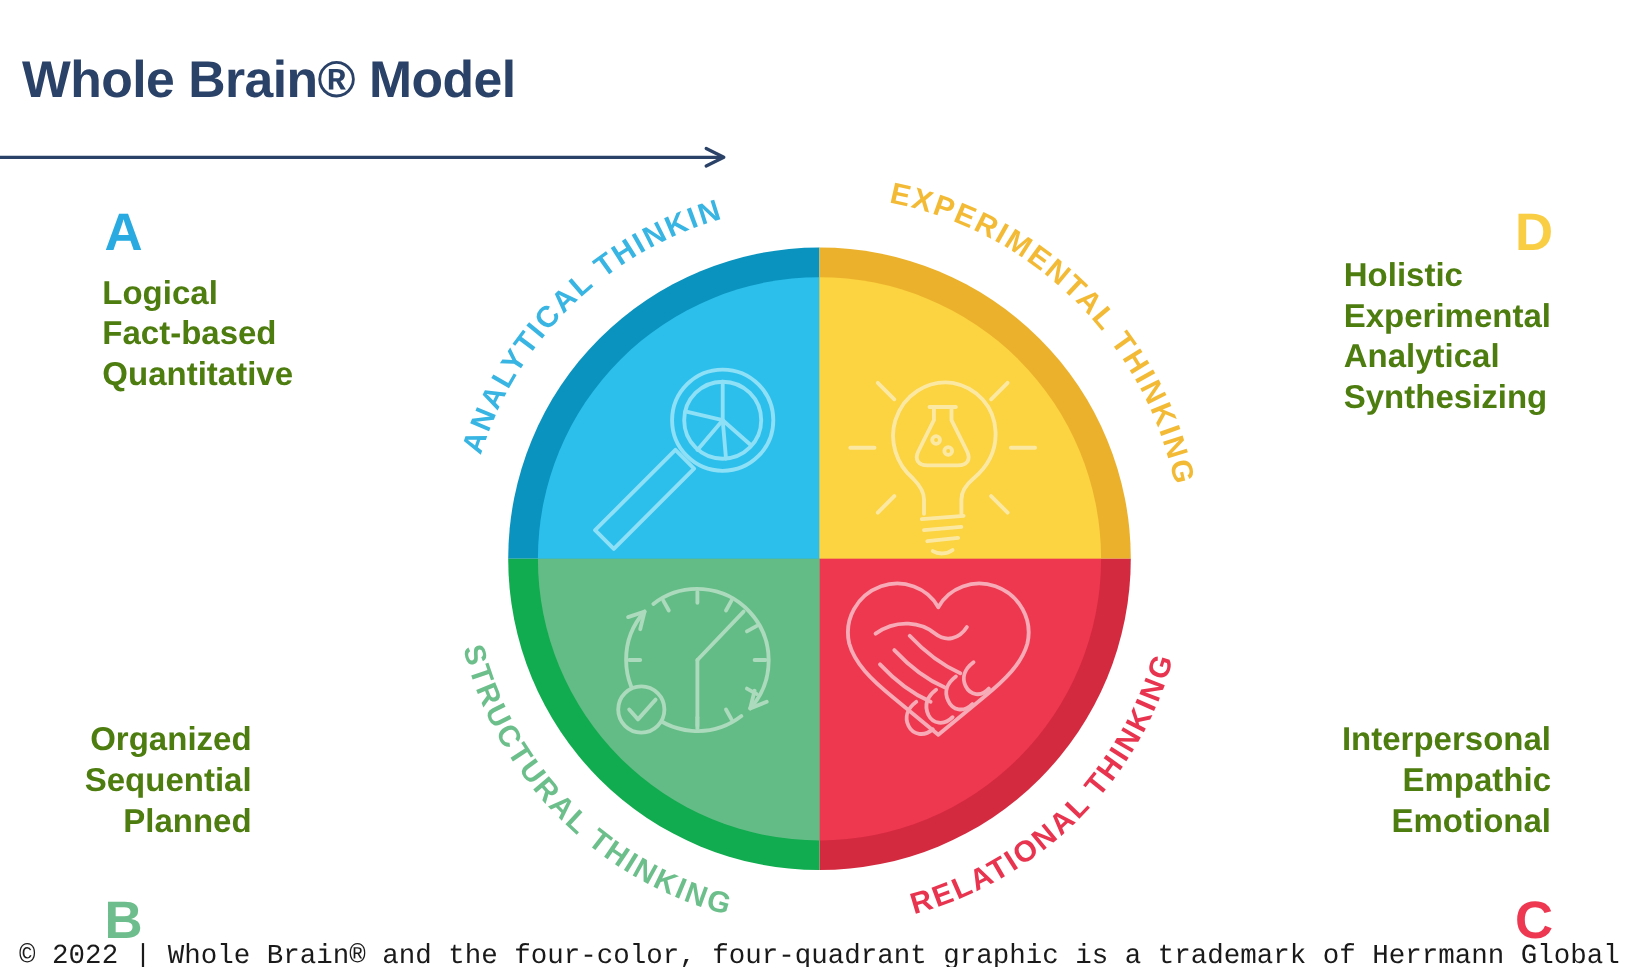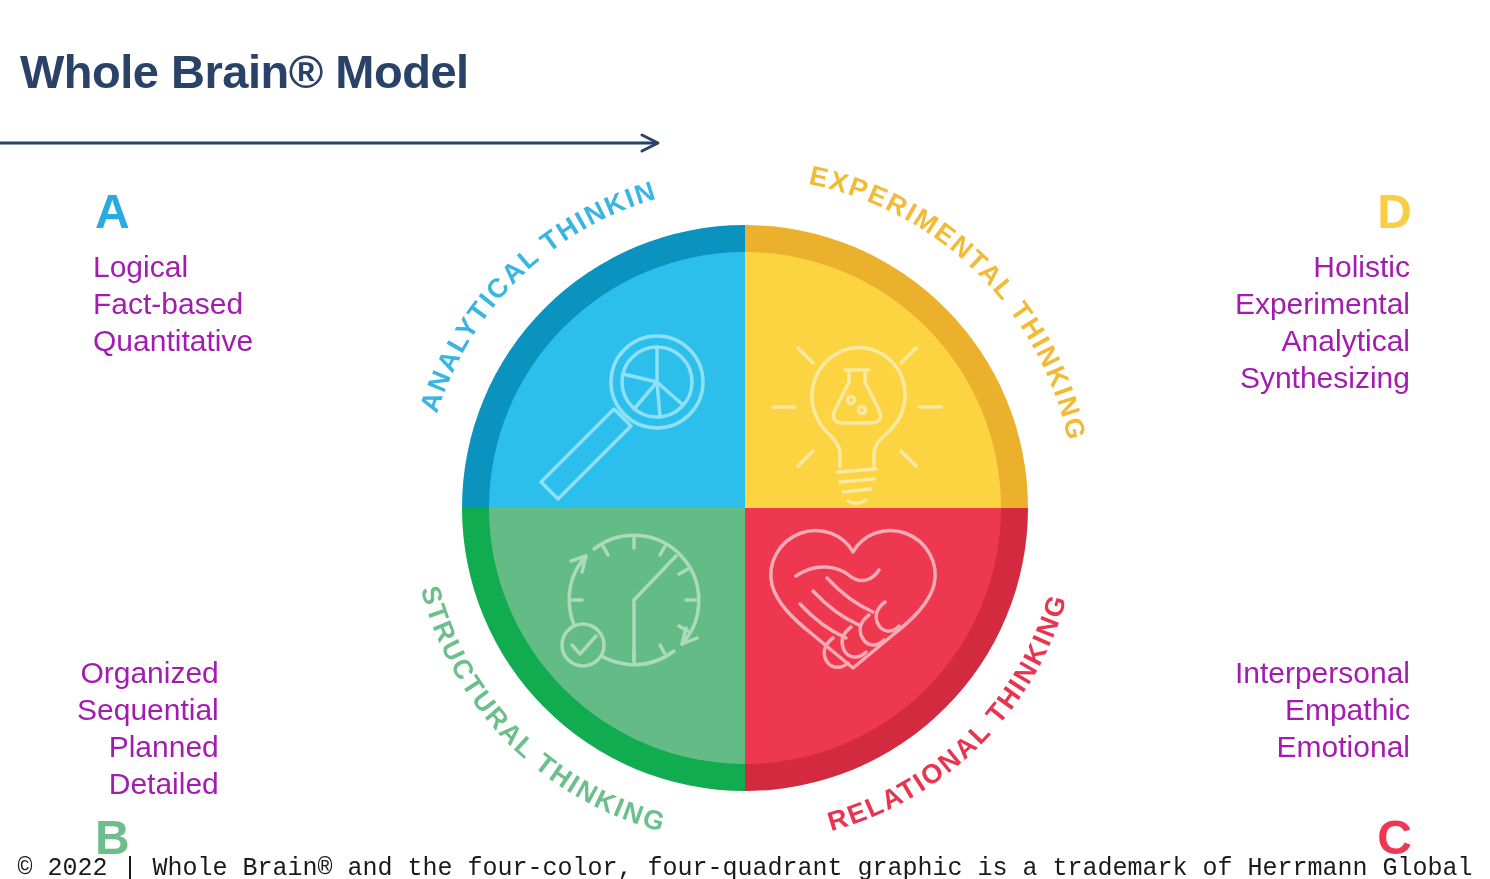--- a/index.html
+++ b/index.html
@@ -15,24 +15,24 @@
   .wheel-svg{position:absolute;left:0;top:0;width:1490px;height:879px;}
   .arc-label{font-family:"Liberation Sans",sans-serif;font-size:27px;font-weight:700;letter-spacing:2px;}
   .corner-letter{
     position:absolute;font-size:48px;font-weight:800;line-height:1;
   }
   .letter-a{left:95px;top:168px;color:#29ABE2;}
   .letter-d{right:78px;top:168px;color:#F9CE44;text-align:right;}
   .letter-b{left:95px;top:794px;color:#6DBE8C;}
   .letter-c{right:78px;top:794px;color:#EE3852;text-align:right;}
   .traits{
-    position:absolute;font-size:30px;font-weight:400;color:#a21caf;line-height:37px;
+    position:absolute;font-size:30px;font-weight:700;color:#4d7c0f;line-height:37px;
   }
   .traits-a{left:93px;top:228px;text-align:left;}
-  .traits-d{right:80px;top:228px;text-align:right;}
+  .traits-d{right:80px;top:212px;text-align:left;}
   .traits-b{left:77px;top:634px;text-align:right;}
   .traits-c{right:80px;top:634px;text-align:right;}
   .footer-note{
     position:absolute;left:0;top:834px;width:100%;text-align:center;
     font-family:Liberation Mono, monospace;font-size:25px;color:#1A1A1A;
   }
 </style>
 </head>
 <body>
 
@@ -151,21 +151,20 @@
   <div class="traits traits-d">
     <div>Holistic</div>
     <div>Experimental</div>
     <div>Analytical</div>
     <div>Synthesizing</div>
   </div>
   <div class="traits traits-b">
     <div>Organized</div>
     <div>Sequential</div>
     <div>Planned</div>
-    <div>Detailed</div>
   </div>
   <div class="traits traits-c">
     <div>Interpersonal</div>
     <div>Empathic</div>
     <div>Emotional</div>
   </div>
 
   <div class="footer-note">© 2022 | Whole Brain® and the four-color, four-quadrant graphic is a trademark of Herrmann Global</div>
 </div>
 

